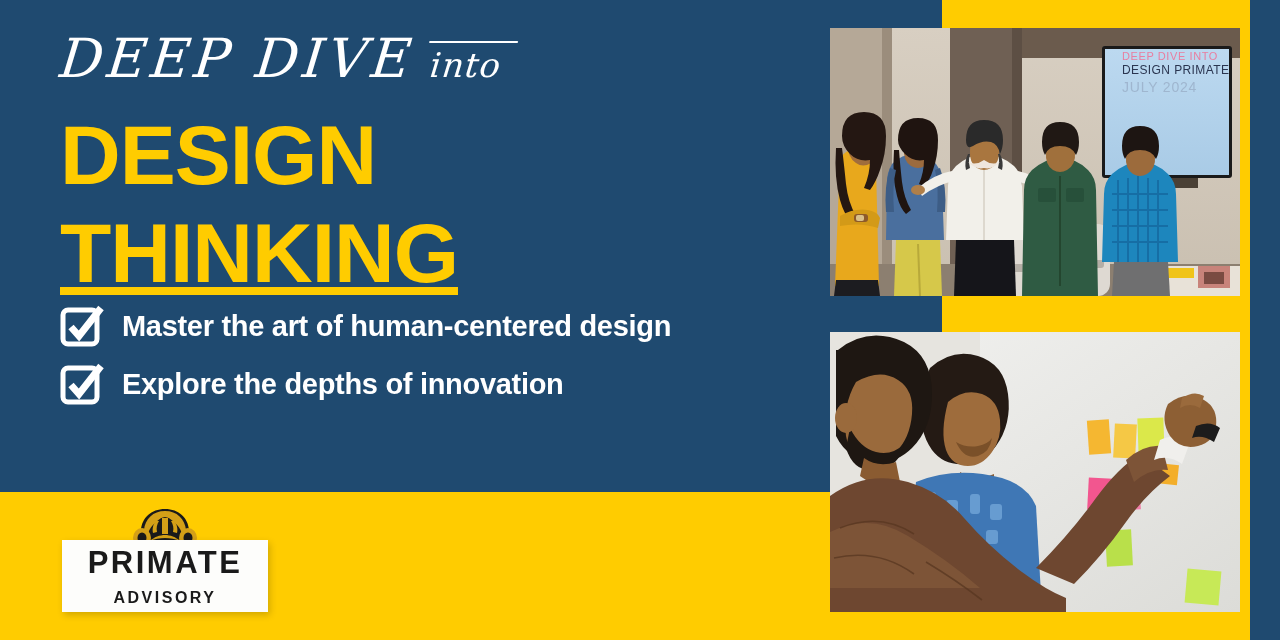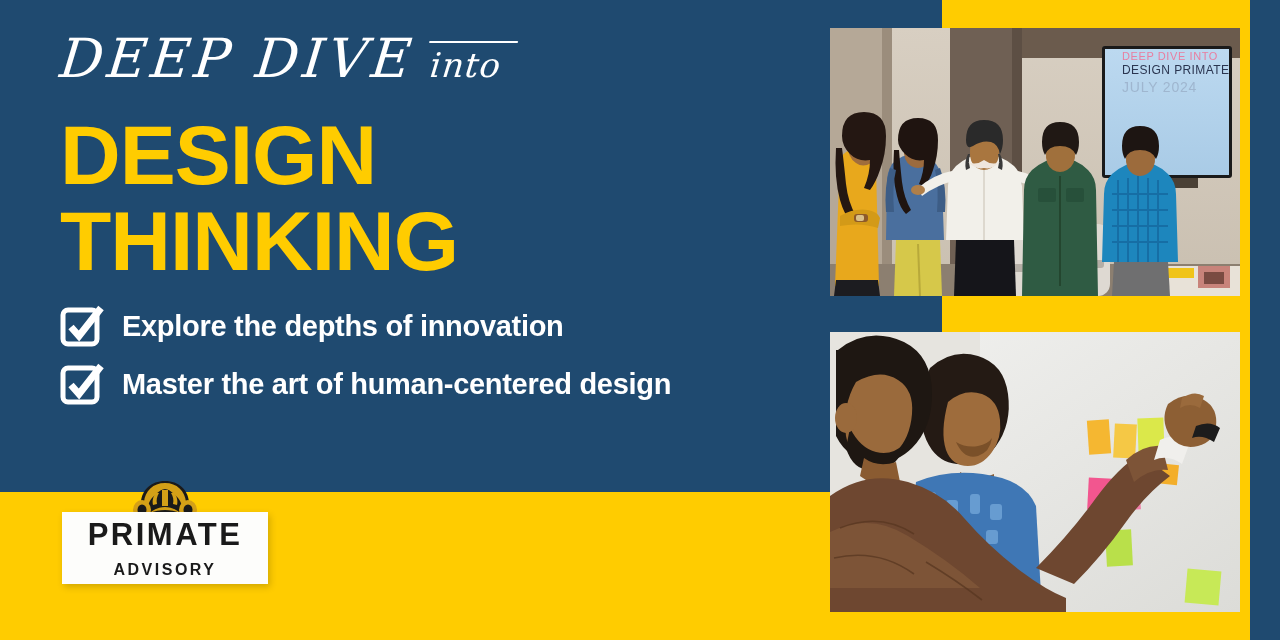--- a/index.html
+++ b/index.html
@@ -93,21 +93,22 @@
     font-family: "Liberation Sans", sans-serif;
     font-weight: bold;
     font-size: 84px;
     line-height: 82px;
     color: #ffcc00;
     letter-spacing: -1px;
     margin-top: 20px;
     white-space: nowrap;
   }
   .big-line.second {
-    margin-top: 4px;
+    margin-top: 16px;
+    text-decoration: underline;
   }
 
   
   .bullets {
     position: absolute;
     left: 60px; top: 298px;
     width: 760px;
   }
   .bullet-row {
     display: flex;
@@ -128,21 +129,21 @@
     font-weight: bold;
     font-size: 29px;
     color: #ffffff;
     letter-spacing: -0.3px;
     white-space: nowrap;
   }
 
   
   .logo-wrap {
     position: absolute;
-    left: 62px; top: 480px;
+    left: 62px; top: 508px;
     width: 206px;
     height: 104px;
   }
   .logo-primate-head {
     position: absolute;
     left: 50%;
     transform: translateX(-50%);
     top: 0;
     width: 78px; height: 46px;
   }
@@ -243,31 +244,31 @@
 
   <div class="bullets">
 
     <div class="bullet-row">
       <span class="check-icon">
         <svg viewBox="0 0 44 44" width="44" height="44">
           <rect x="3" y="6" width="34" height="34" rx="5" ry="5" fill="none" stroke="#ffffff" stroke-width="5"></rect>
           <path d="M11 23 L19 32 L41 4" fill="none" stroke="#ffffff" stroke-width="7" stroke-linecap="butt" stroke-linejoin="miter"></path>
         </svg>
       </span>
-      <span class="bullet-text">Explore the depths of innovation</span>
+      <span class="bullet-text">Master the art of human-centered design</span>
     </div>
 
     <div class="bullet-row">
       <span class="check-icon">
         <svg viewBox="0 0 44 44" width="44" height="44">
           <rect x="3" y="6" width="34" height="34" rx="5" ry="5" fill="none" stroke="#ffffff" stroke-width="5"></rect>
           <path d="M11 23 L19 32 L41 4" fill="none" stroke="#ffffff" stroke-width="7" stroke-linecap="butt" stroke-linejoin="miter"></path>
         </svg>
       </span>
-      <span class="bullet-text">Master the art of human-centered design</span>
+      <span class="bullet-text">Explore the depths of innovation</span>
     </div>
 
 
   </div>
 
   <div class="logo-wrap">
     <span class="logo-primate-head">
       <svg viewBox="0 0 78 46" width="78" height="46">
         <g fill="#1a1a1a">
           <path d="M39 1 C25 1 16 10 15 22 C14 31 18 40 25 44 L53 44 C60 40 64 31 63 22 C62 10 53 1 39 1 Z"></path>

